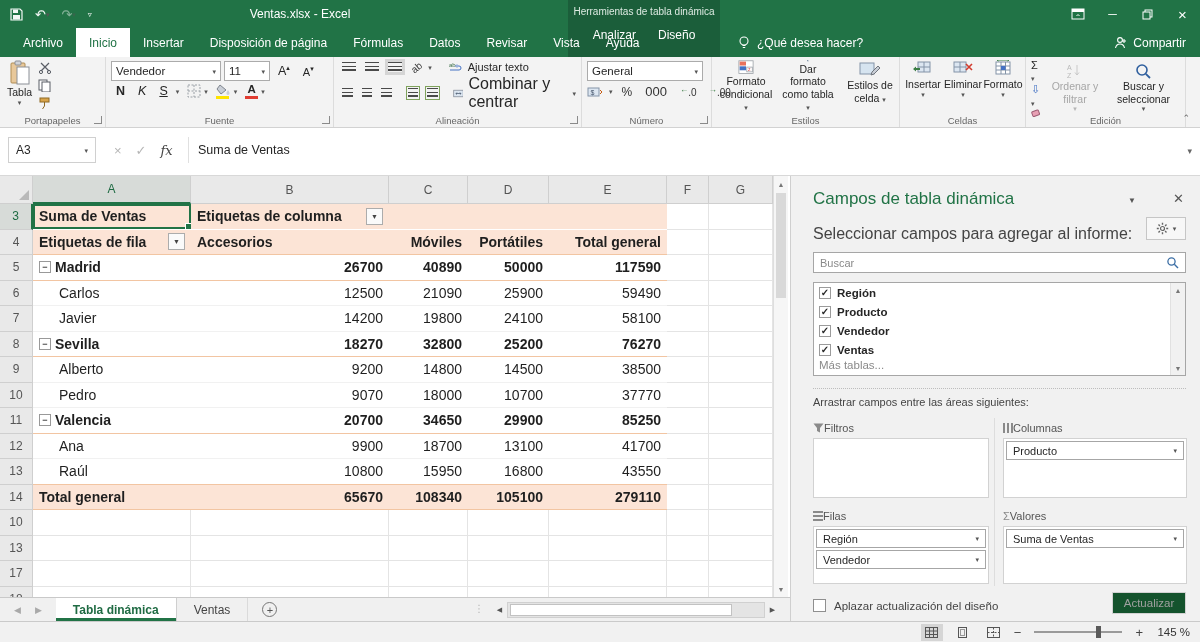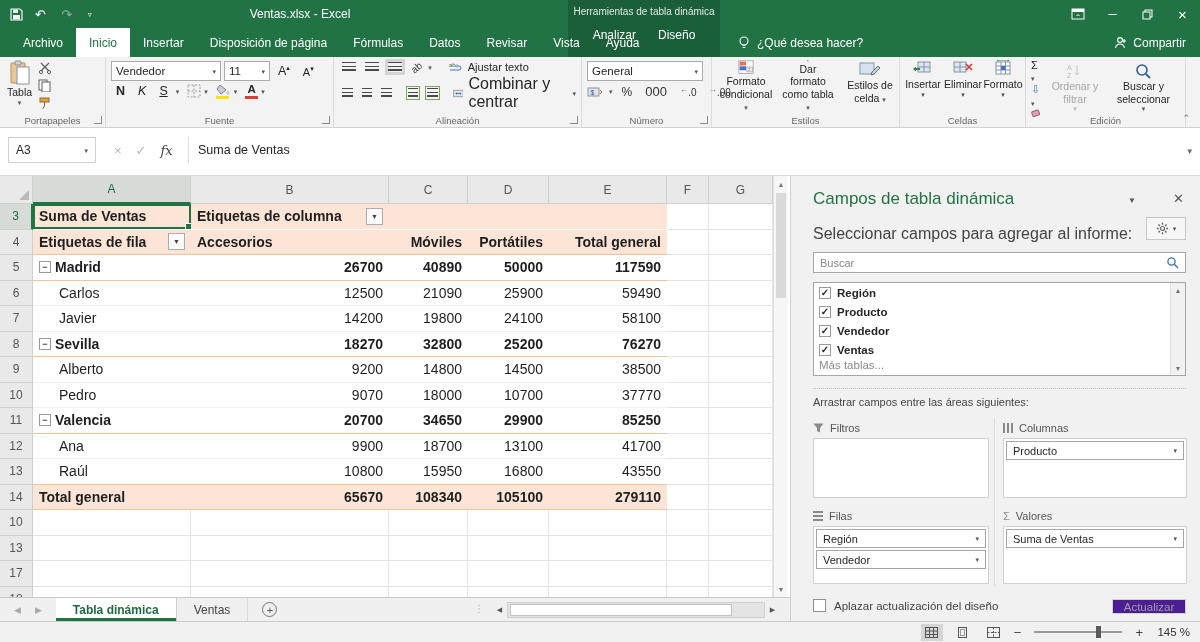--- a/index.html
+++ b/index.html
@@ -105,27 +105,27 @@
 .psearch input{flex:1;border:none;outline:none;font-size:11px;color:#262626;font-family:"Liberation Sans",sans-serif;background:transparent}
 .psearch input::placeholder{color:#8a8a8a}
 .plist{position:absolute;left:22px;top:106px;right:14px;height:94px;border:1px solid #a6a6a6;background:#fff;overflow:hidden}
 .plsb{position:absolute;right:0;top:0;bottom:0;width:15px;background:#f1f1f1;border-left:1px solid #e1e1e1}
 .plsb .varrow{height:14px}
 .fitem{height:19px;display:flex;align-items:center;gap:6px;padding-left:5px;font-weight:bold;font-size:11.5px;color:#262626}
 .cb{width:12px;height:12px;border:1px solid #9b9b9b;background:#fff;font-size:10px;line-height:10px;text-align:center;color:#262626;flex:none}
 .more{padding-left:5px;color:#8a8a8a;font-size:11.5px;height:18px}
 .pdivider{position:absolute;left:22px;right:14px;top:212px;border-top:1px dotted #bdbdbd}
 .phint{position:absolute;left:22px;top:220px;font-size:11px;color:#444}
-.ahdr{position:absolute;height:15px;display:flex;align-items:center;gap:6px;font-size:11px;color:#555}
+.ahdr{position:absolute;height:15px;display:flex;align-items:center;font-size:11px;color:#555}
 .abox{position:absolute;background:#fff;border:1px solid #d2d2d2;padding:2px}
 .adiv{position:absolute;left:203px;top:242px;height:168px;border-left:1px solid #ddd}
 .pill{height:19px;border:1px solid #a6a6a6;background:#fff;display:flex;align-items:center;justify-content:space-between;padding:0 6px;margin-bottom:2px;font-size:11px;color:#262626}
 .defer{position:absolute;left:22px;bottom:9px;display:flex;align-items:center;gap:8px;font-size:11.5px;color:#444}
 .cb2{width:13px;height:13px;border:1px solid #8f8f8f;background:#fff;flex:none}
-.updbtn{position:absolute;right:14px;bottom:7px;width:74px;height:15px;border:1px solid #d2d2d2;background:#4c1d95;color:#a0a0a0;font-size:11.5px;display:flex;align-items:center;justify-content:center}
+.updbtn{position:absolute;right:14px;bottom:7px;width:74px;height:22px;border:1px solid #d2d2d2;background:#14532d;color:#a0a0a0;font-size:11.5px;display:flex;align-items:center;justify-content:center}
 svg{display:block}
 </style>
 </head>
 <body>
 
 <div id="app">
 
   <div class="hdr">
     <div class="qat">
       <span class="qi">

